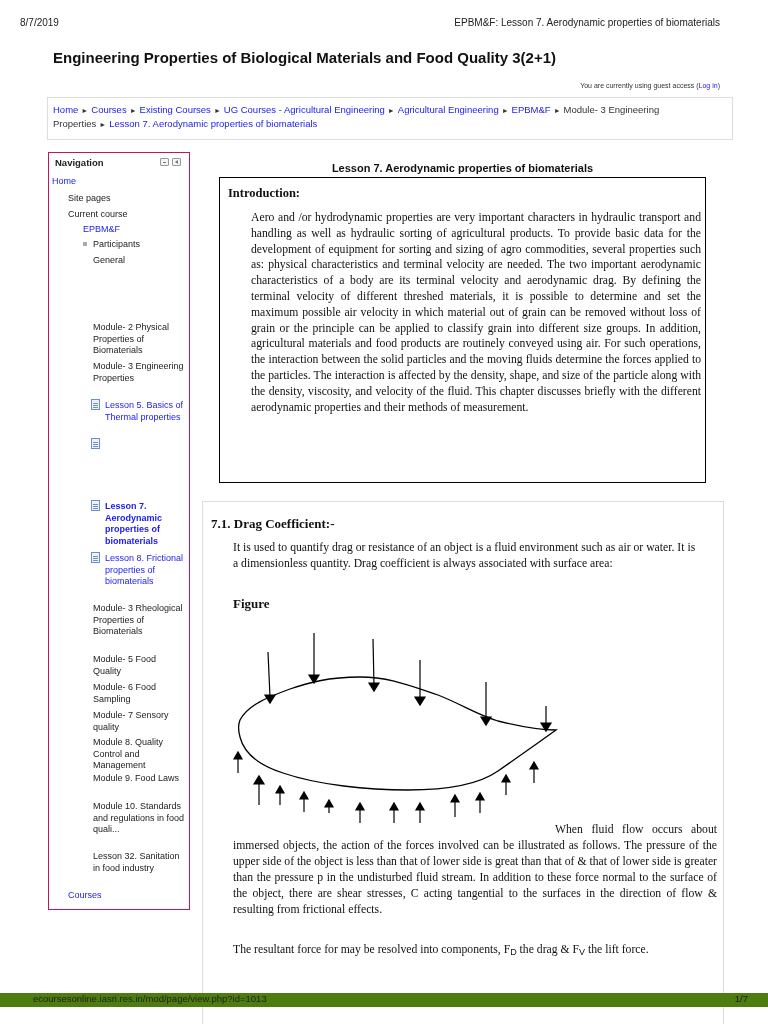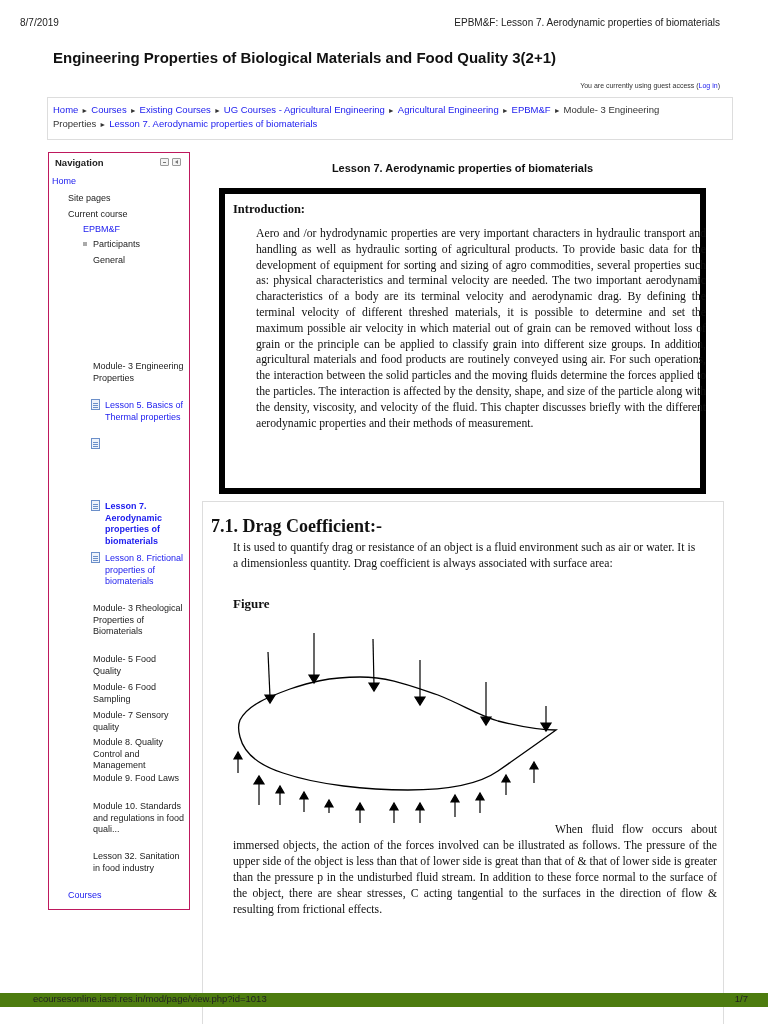--- a/index.html
+++ b/index.html
@@ -28,26 +28,26 @@
 
     .nav-item { position: absolute; color: #222; }
     .nav-item.link { color: #1a1aee; }
     .nav-item.bold { font-weight: bold; }
     .bullet { position: absolute; width: 4px; height: 4px; background: #aaa; }
     .page-icon { position: absolute; width: 9px; height: 11px; border: 1px solid #6b8fc9; background: #eef3fb; }
     .page-icon::before { content: ""; position: absolute; left: 1px; right: 1px; top: 3px; height: 1px; background: #6b8fc9; box-shadow: 0 2px 0 #6b8fc9, 0 4px 0 #6b8fc9; }
 
     .lesson-heading { position: absolute; left: 200px; top: 162px; width: 525px; text-align: center; font-size: 11px; font-weight: bold; color: #111; }
 
-    .intro-box { position: absolute; left: 219px; top: 188px; width: 487px; height: 306px; border: 6px solid #000000; font-family: "Liberation Serif", serif; color: #111; }
+    .intro-box { position: absolute; left: 219px; top: 177px; width: 487px; height: 306px; border: 1px solid #000000; font-family: "Liberation Serif", serif; color: #111; }
     .intro-box h3 { position: absolute; left: 8px; top: 8px; font-size: 12.5px; font-weight: bold; }
     .intro-box p { position: absolute; left: 31px; top: 32px; width: 450px; font-size: 11.7px; line-height: 15.8px; text-align: justify; }
 
     .drag-box { position: absolute; left: 202px; top: 501px; width: 522px; height: 523px; border: 1px solid #ddd; border-bottom: none; font-family: "Liberation Serif", serif; color: #111; }
-    .drag-box h3 { position: absolute; left: 8px; top: 14px; font-size: 18px; font-weight: bold; }
+    .drag-box h3 { position: absolute; left: 8px; top: 14px; font-size: 13px; font-weight: bold; }
     .drag-box .desc { position: absolute; left: 30px; top: 38px; width: 470px; font-size: 11.7px; line-height: 16px; }
     .drag-box .fig-label { position: absolute; left: 30px; top: 94px; font-size: 13px; font-weight: bold; }
     .drag-box svg { position: absolute; left: 25px; top: 123px; }
     .drag-box .flow { position: absolute; left: 30px; top: 320px; width: 484px; font-size: 11.7px; line-height: 16px; text-align: justify; }
     .drag-box .flow .indent { display: inline-block; width: 322px; }
     .drag-box .resultant { position: absolute; left: 30px; top: 439px; width: 484px; font-size: 11.7px; line-height: 18px; text-align: justify; }
     .drag-box .resultant sub { font-size: 9px; vertical-align: -2px; font-family: "Liberation Sans", sans-serif; }
 
     .print-footer { position: absolute; top: 993px; left: 0; width: 768px; height: 14px; font-size: 9.5px; color: #222; background: #4d7c0f; }
     .print-footer .url { position: absolute; left: 33px; }
@@ -79,20 +79,21 @@
   </div>
 
   <a class="nav-item link" style="left:3px; top:23px;">Home</a>
   <div class="nav-item" style="left:19px; top:40px;">Site pages</div>
   <div class="nav-item" style="left:19px; top:56px;">Current course</div>
   <a class="nav-item link" style="left:34px; top:71px;">EPBM&amp;F</a>
 
   <span class="bullet" style="left:34px; top:89px;"></span>
   <div class="nav-item" style="left:44px; top:86px;">Participants</div>
   <div class="nav-item" style="left:44px; top:102px;">General</div>
+  <div class="nav-item" style="left:44px; top:169px; width:92px;">Module- 2 Physical Properties of Biomaterials</div>
   <div class="nav-item" style="left:44px; top:208px; width:92px;">Module- 3 Engineering Properties</div>
 
   <span class="page-icon" style="left:42px; top:246px;"></span>
   <a class="nav-item link" style="left:56px; top:247px; width:80px;">Lesson 5. Basics of Thermal properties</a>
   <span class="page-icon" style="left:42px; top:285px;"></span>
   <span class="page-icon" style="left:42px; top:347px;"></span>
   <a class="nav-item link bold" style="left:56px; top:348px; width:80px;">Lesson 7. Aerodynamic properties of biomaterials</a>
   <span class="page-icon" style="left:42px; top:399px;"></span>
   <a class="nav-item link" style="left:56px; top:400px; width:80px;">Lesson 8. Frictional properties of biomaterials</a>
 
@@ -169,18 +170,19 @@
         <path d="M248,175 L256,175 L252,168 Z"></path>
       <line x1="278" y1="170" x2="278" y2="154"></line>
         <path d="M274,157 L282,157 L278,150 Z"></path>
       <line x1="306" y1="158" x2="306" y2="141"></line>
         <path d="M302,144 L310,144 L306,137 Z"></path>
     </g>
   </svg>
 
   <div class="flow"><span class="indent"></span><span>When fluid flow occurs about immersed objects, the action of the forces involved can be illustrated as follows. The pressure of the upper side of the object is less than that of lower side is great than that of &amp; that of lower side is greater than the pressure p in the undisturbed fluid stream. In addition to these force normal to the surface of the object, there are shear stresses, C acting tangential to the surfaces in the direction of flow &amp; resulting from frictional effects.</span></div>
 
+  <div class="resultant"><span> The resultant force for may be resolved into components, F</span><sub>D</sub><span> the drag &amp; F</span><sub>V</sub><span> the lift force.</span></div>
 </div>
 
 <div class="print-footer">
   <span class="url">ecoursesonline.iasri.res.in/mod/page/view.php?id=1013</span>
   <span class="page">1/7</span>
 </div>
 
 </body></html>

